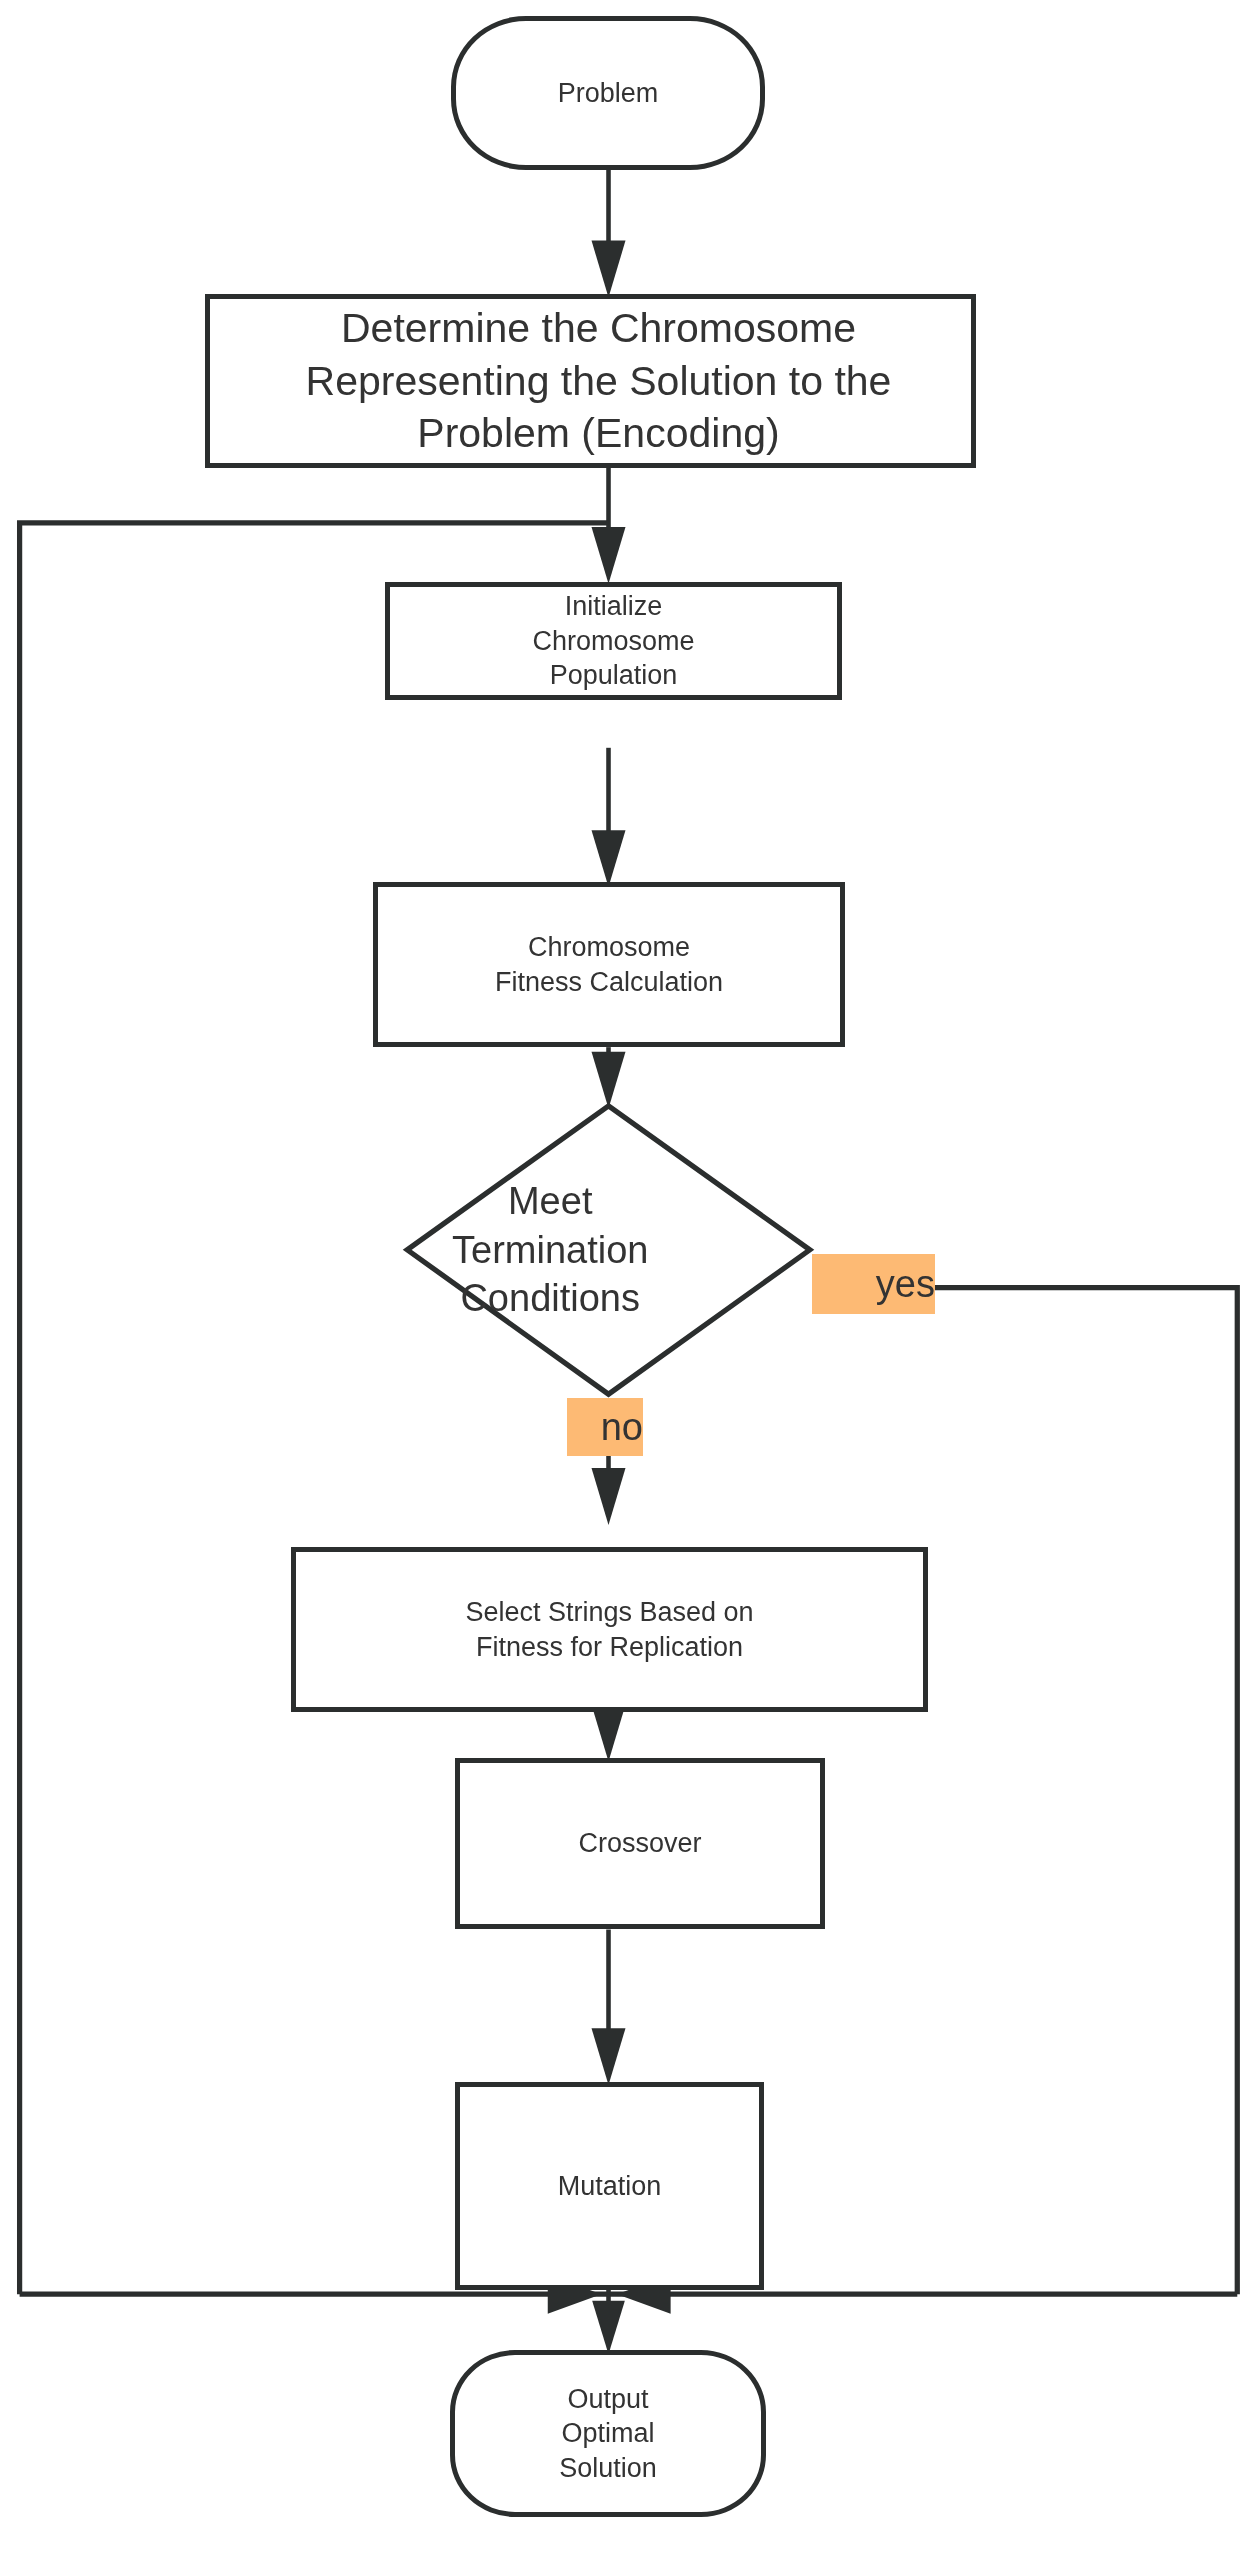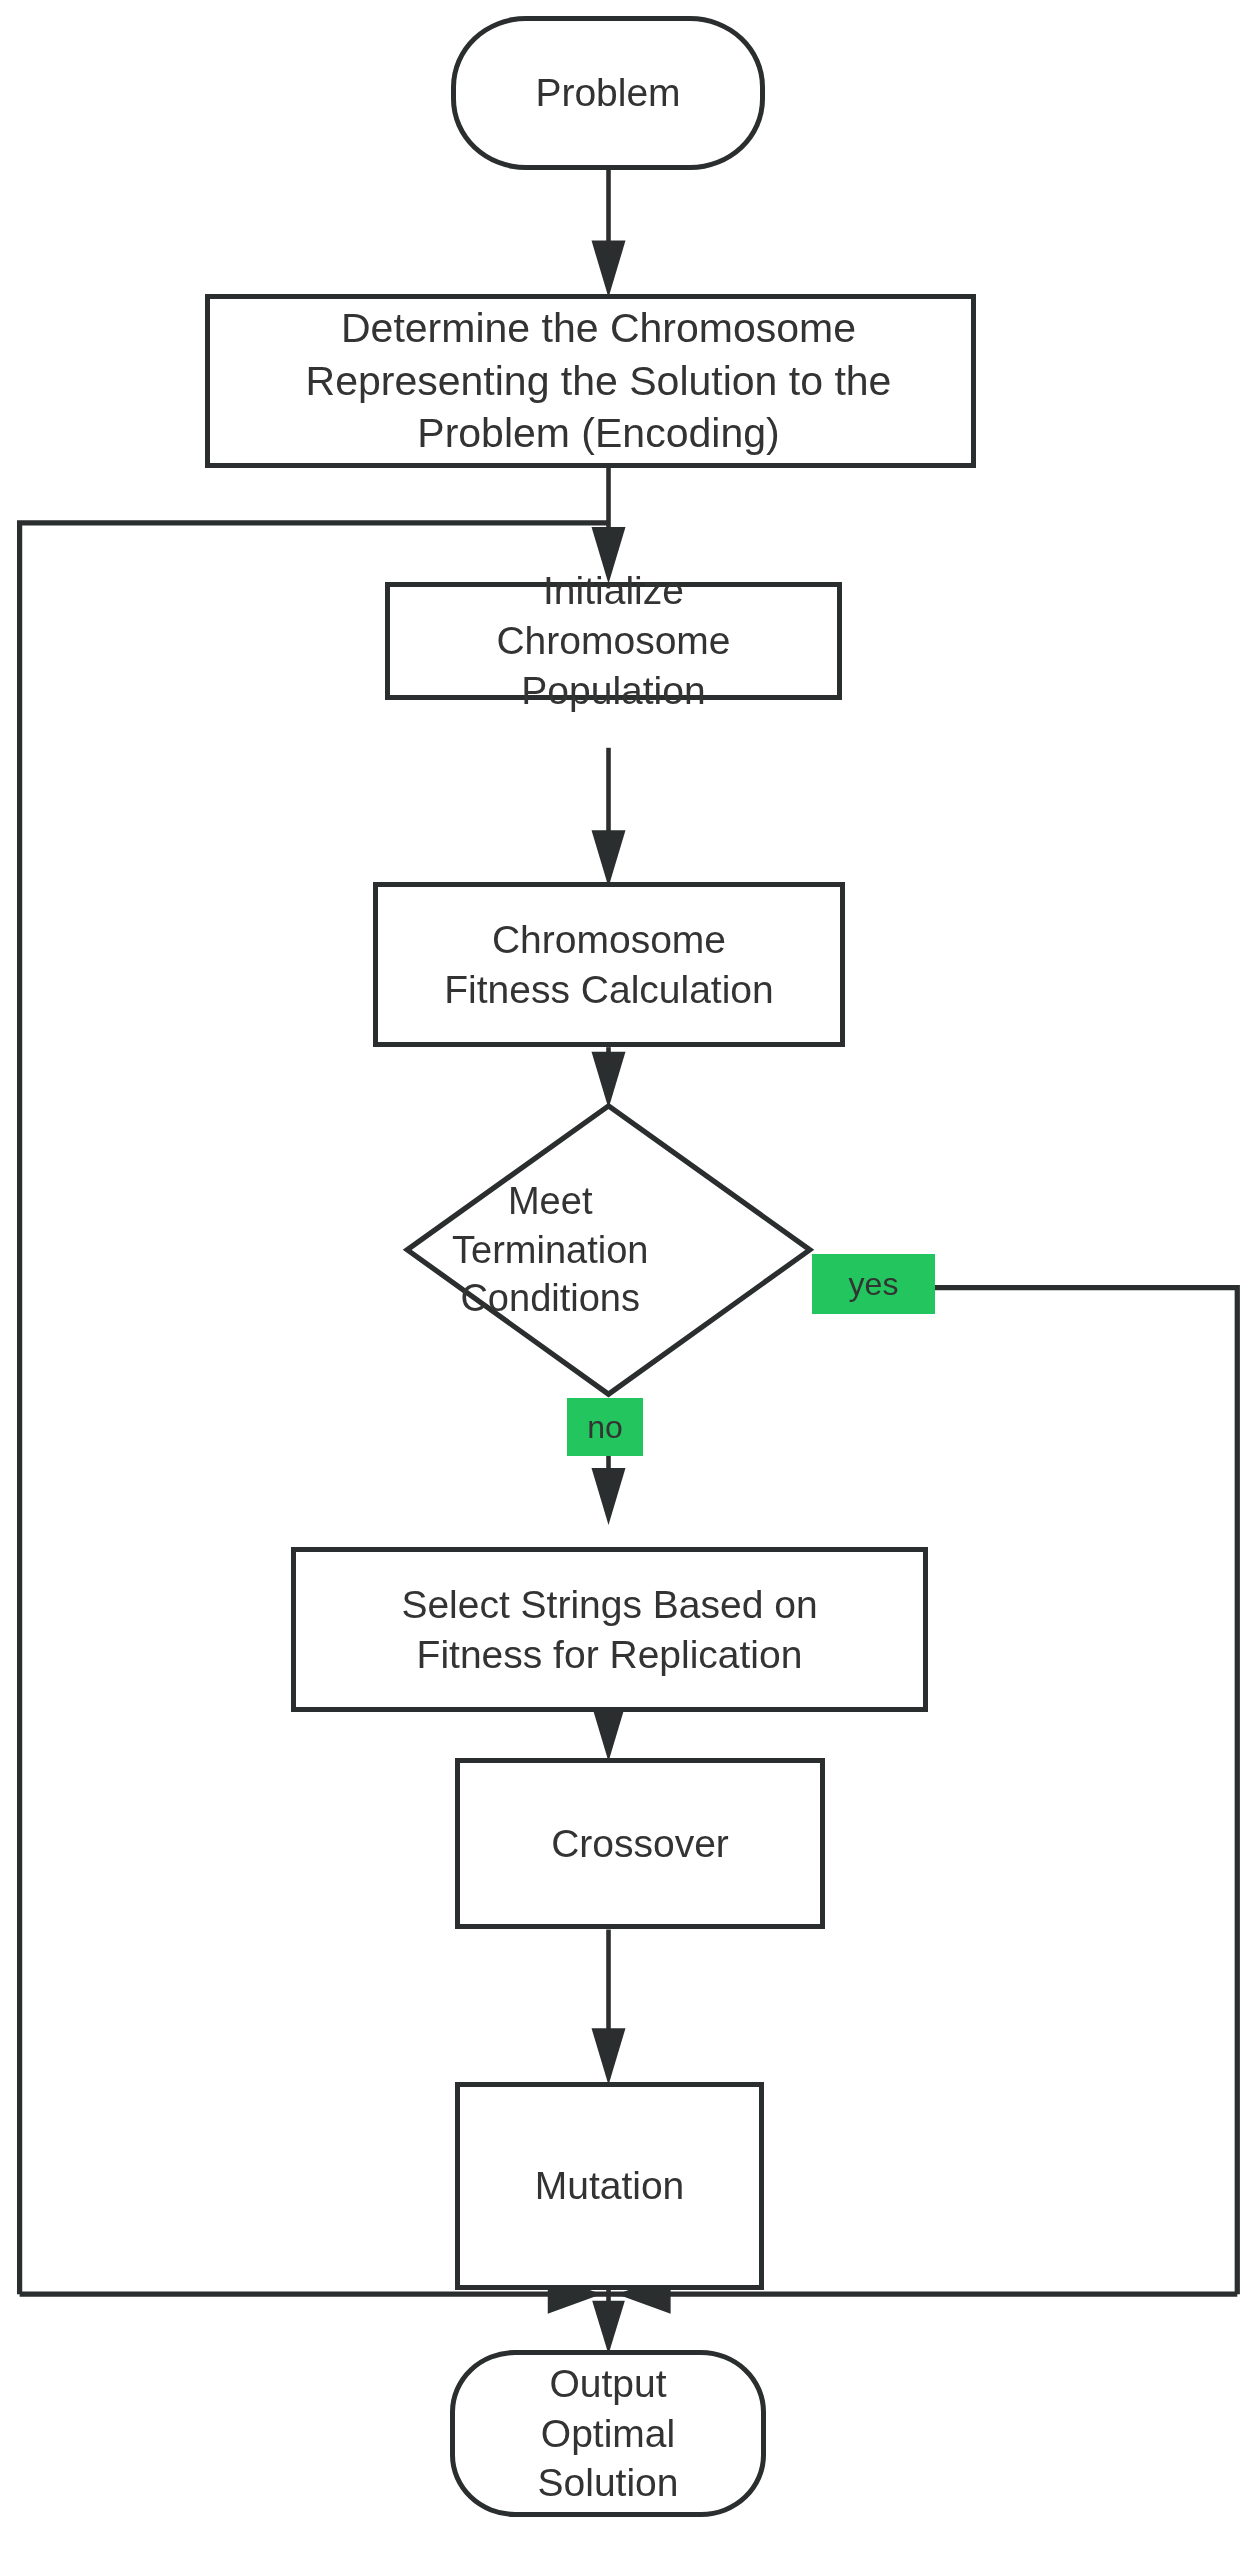--- a/index.html
+++ b/index.html
@@ -25,44 +25,44 @@
   .node{
     position:absolute;
     box-sizing:border-box;
     background:#ffffff;
     border:5.9px solid var(--ink);
     display:flex;
     align-items:center;
     justify-content:center;
     text-align:center;
     white-space:pre-line;
-    font-size:39px;
+    font-size:27px;
     line-height:1.28;
     color:var(--text);
   }
   .terminator{border-radius:75px / 71px;}
   .decision-label{
     position:absolute;
     display:flex;
     align-items:center;
     justify-content:flex-start;
     text-align:center;
     white-space:pre-line;
     font-size:38px;
     line-height:1.28;
     color:var(--text);
     background:transparent;
   }
   .edge-label{
     position:absolute;
     display:flex;
     align-items:center;
-    justify-content:center;
-    background:#22c55e;
-    font-size:32px;
+    justify-content:flex-end;
+    background:#fdba74;
+    font-size:38px;
     color:var(--text);
     white-space:nowrap;
   }
   .n-problem{left:451px;top:16.3px;width:314px;height:154px;}
   .n-encoding{left:205px;top:294px;width:771px;height:174px;font-size:41px;padding-left:16px;}
   .n-initialize{left:385px;top:582px;width:457px;height:118px;}
   .n-fitness{left:373px;top:882px;width:472px;height:165px;}
   .n-select{left:291px;top:1521px;width:637px;height:165px;margin-top:26px;}
   .n-crossover{left:455px;top:1758px;width:370px;height:171px;}
   .n-mutation{left:455px;top:2082px;width:309px;height:208px;}

